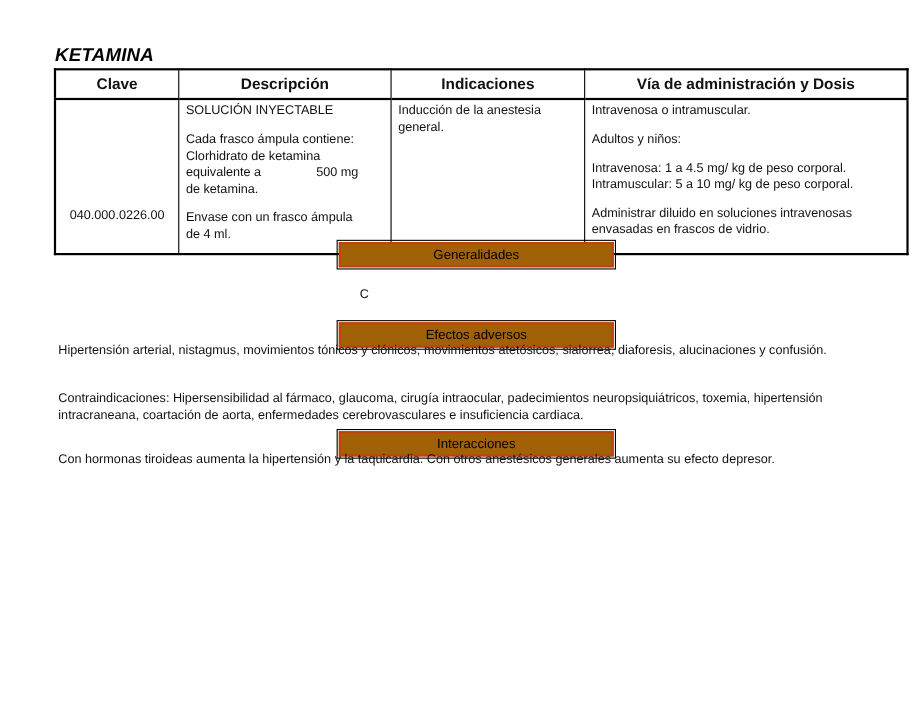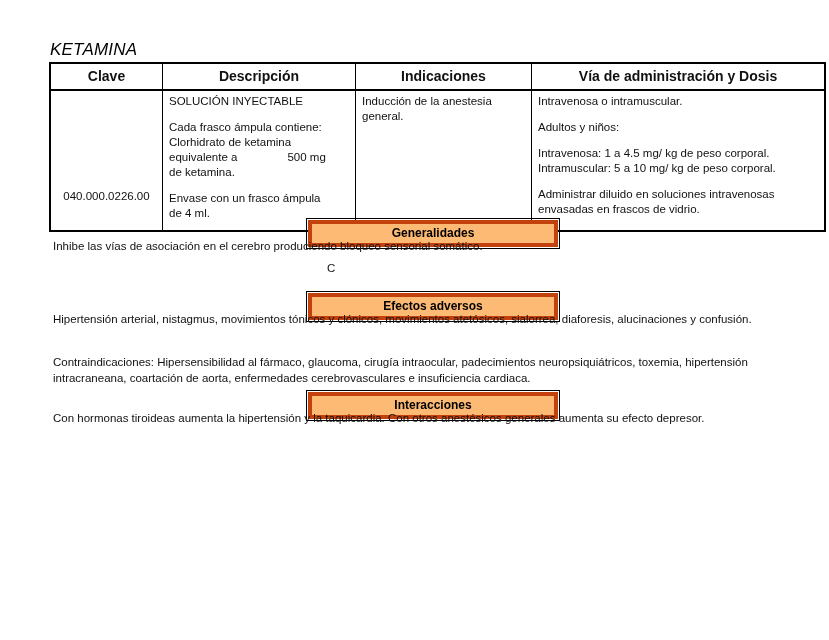--- a/index.html
+++ b/index.html
@@ -21,21 +21,21 @@
     width: 829px;
     height: 640px;
   }
 
   
   .drug-title {
     position: absolute;
     left: 50px;
     top: 40px;
     font-size: 17px;
-    font-weight: normal;
+    font-weight: bold;
     font-style: italic;
     letter-spacing: 0.2px;
     color: #000000;
   }
 
   
   .med-table {
     position: absolute;
     left: 49px;
     top: 62px;
@@ -92,28 +92,28 @@
 
   .mg-row {
     display: block;
   }
   .mg-gap { display: inline-block; width: 50px; }
 
   
   .sec-box {
     position: absolute;
     box-sizing: border-box;
-    border: 4px solid #c2410c;
+    border: 2px solid #c2410c;
     outline: 1px solid #000000;
     outline-offset: 1px;
     text-align: center;
-    font-weight: bold;
+    font-weight: normal;
     font-size: 12px;
     padding: 2px 0 3px 0;
-    background: #fdba74;
+    background: #a16207;
     color: #000000;
   }
   .sec-box.centered {
     left: 308px;
     width: 250px;
   }
 
   .sec-text {
     position: absolute;
     font-size: 11.5px;
@@ -208,21 +208,20 @@
             <span class="dose-line">Administrar diluido en soluciones intravenosas</span>
             <span class="dose-line">envasadas en frascos de vidrio.</span>
           </div>
         </td>
 
       </tr>
     </tbody>
   </table>
 
   <div class="sec-box centered" style="top:220px;">Generalidades</div>
-  <div class="sec-text" style="left:53px; top:239px; width:730px;">Inhibe las vías de asociación en el cerebro produciendo bloqueo sensorial somático.</div>
 
   <div class="risk-value">C</div>
 
   <div class="sec-box centered" style="top:293px;">Efectos adversos</div>
   <div class="sec-text" style="left:53px; top:312px; width:740px;">Hipertensión arterial, nistagmus, movimientos tónicos y clónicos, movimientos atetósicos, sialorrea, diaforesis, alucinaciones y confusión.</div>
 
   <div class="sec-text" style="left:53px; top:355px; width:740px;">Contraindicaciones: Hipersensibilidad al fármaco, glaucoma, cirugía intraocular, padecimientos neuropsiquiátricos, toxemia, hipertensión intracraneana, coartación de aorta, enfermedades cerebrovasculares e insuficiencia cardiaca.</div>
 
   <div class="sec-box centered" style="top:392px;">Interacciones</div>
   <div class="sec-text" style="left:53px; top:411px; width:740px;">Con hormonas tiroideas aumenta la hipertensión y la taquicardia. Con otros anestésicos generales aumenta su efecto depresor.</div>

